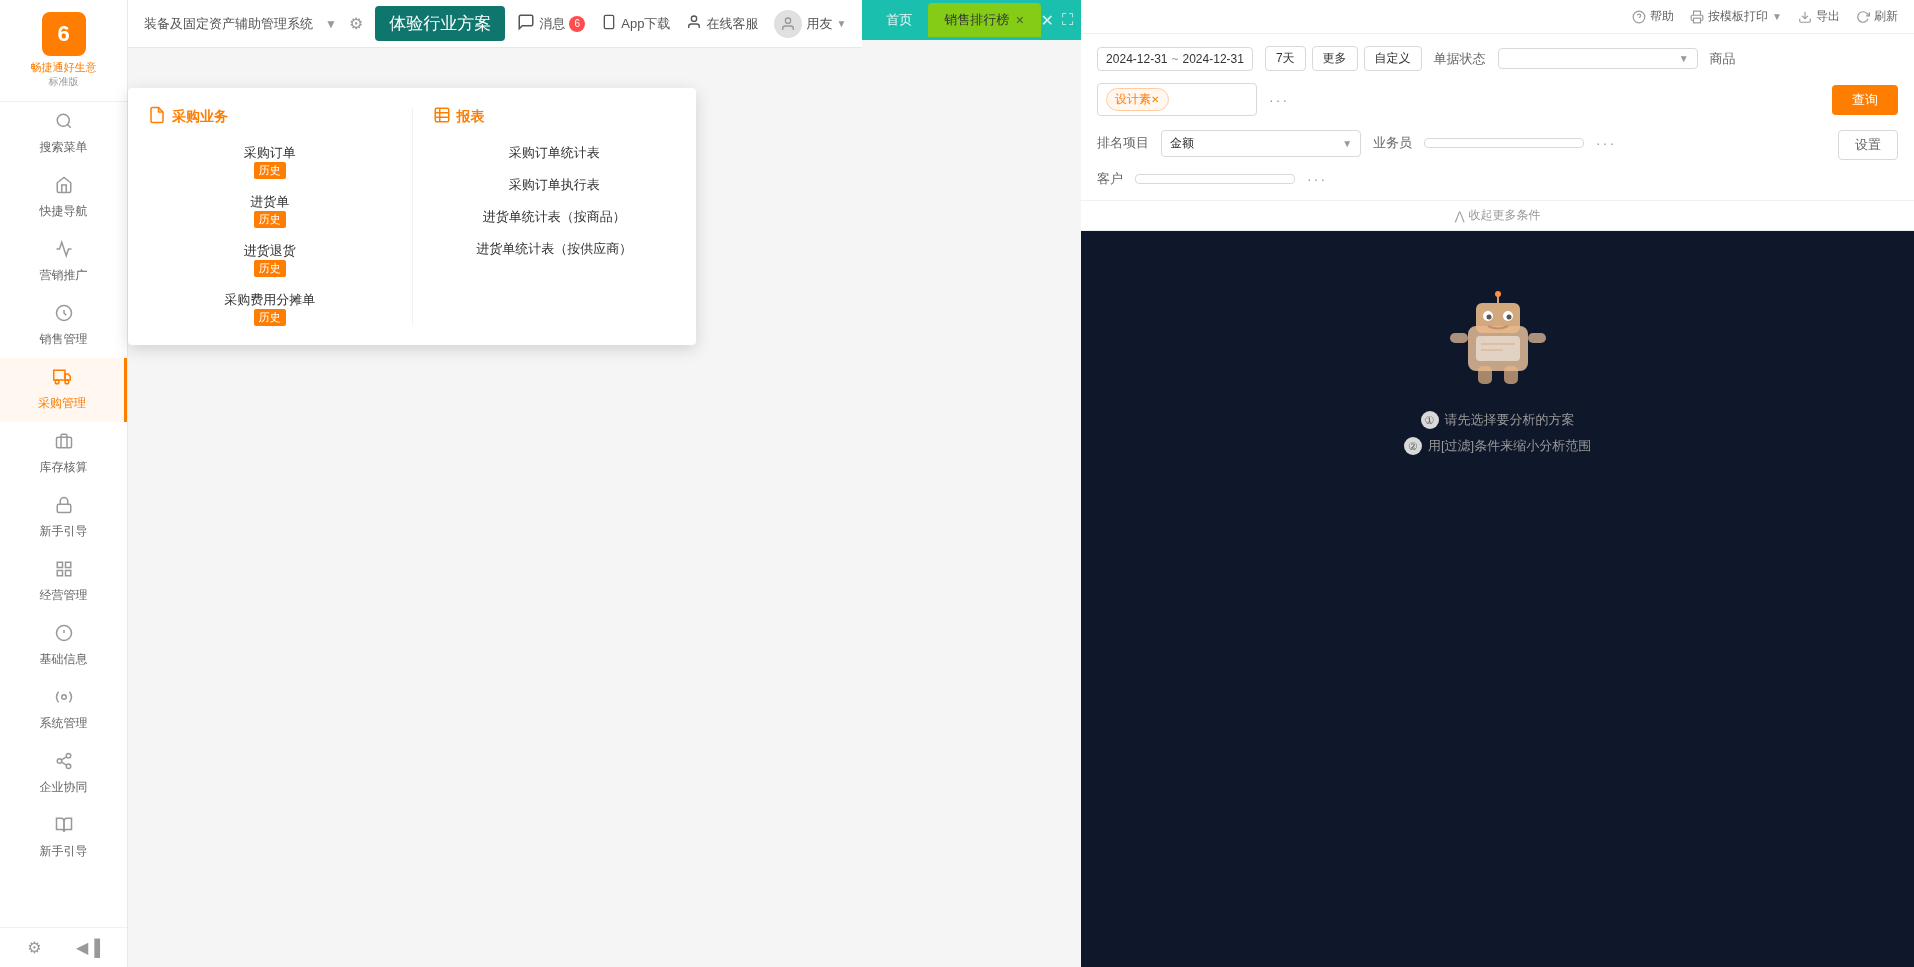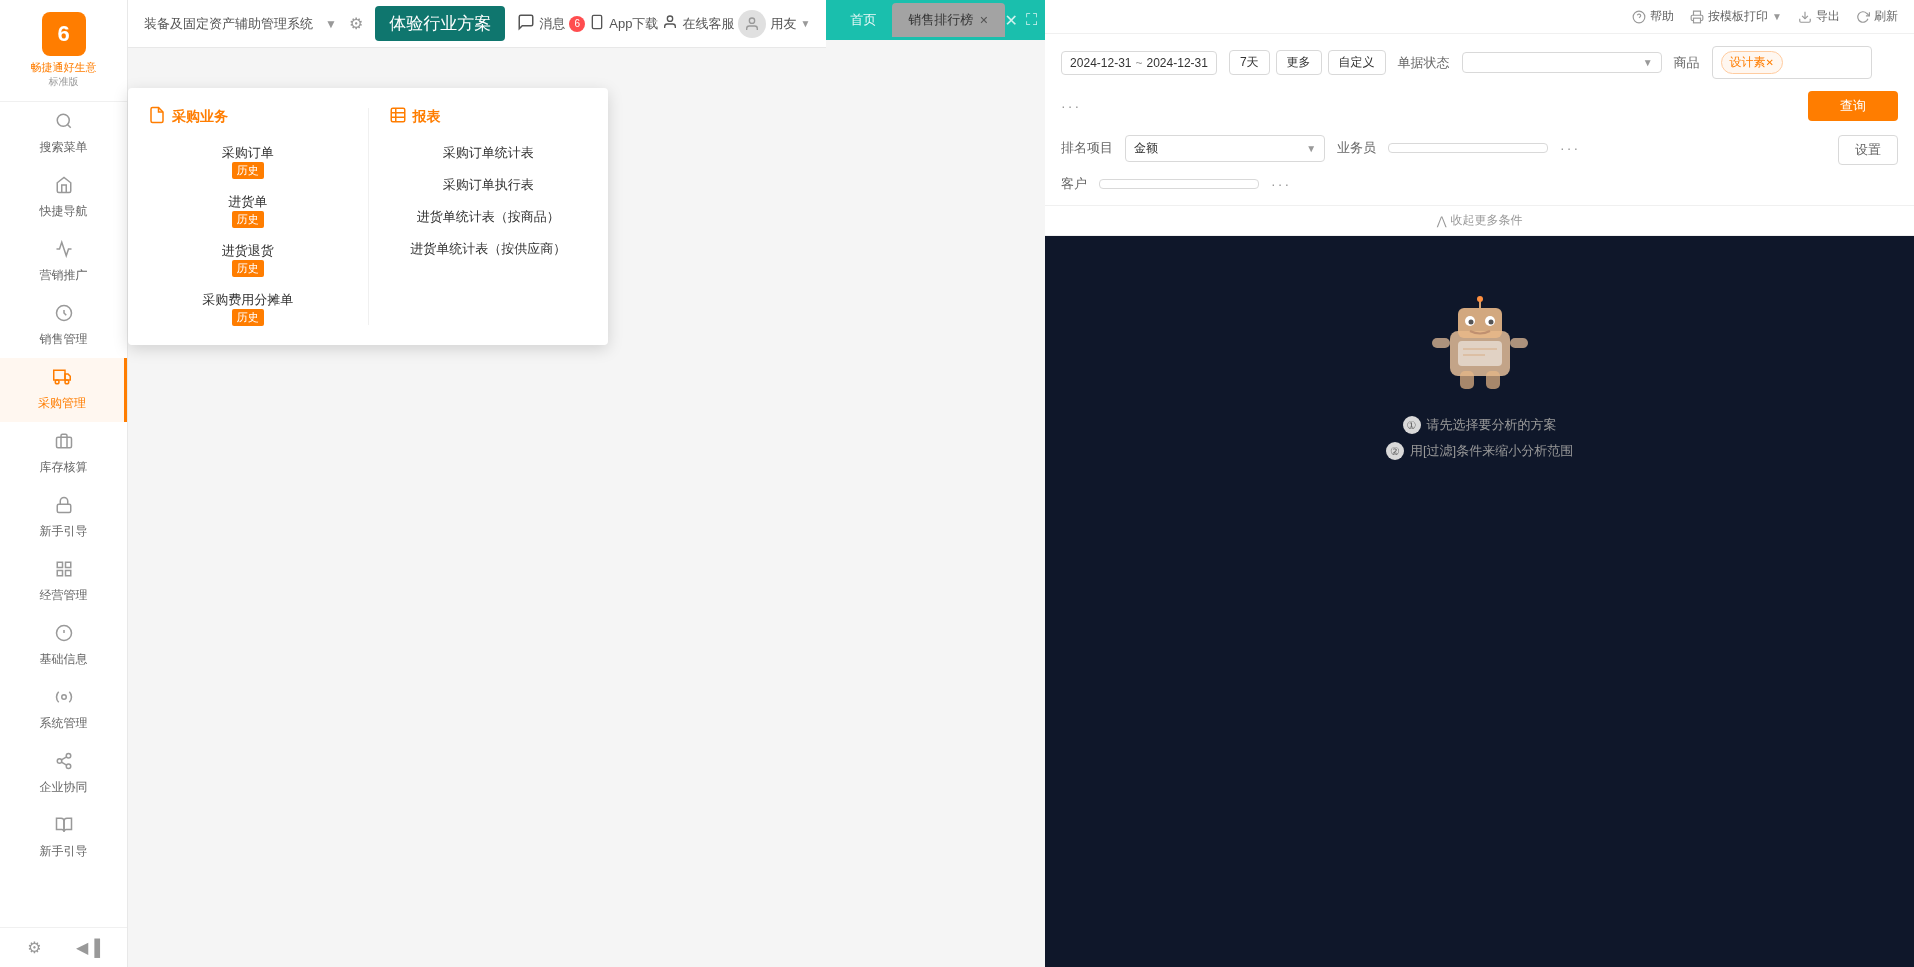--- a/index.html
+++ b/index.html
@@ -24,63 +24,63 @@
     .sidebar-footer-btn { color: #999; cursor: pointer; font-size: 16px; }
 
     
     .main { flex: 1; display: flex; flex-direction: row; overflow: hidden; }
 
     
     .header { height: 48px; background: #fff; border-bottom: 1px solid #e8e8e8; display: flex; align-items: center; padding: 0 16px; gap: 12px; }
     .header-breadcrumb { font-size: 13px; color: #555; }
     .header-settings-icon { color: #999; cursor: pointer; font-size: 16px; }
     .header-industry-btn { background: #0f766e; color: white; border: none; border-radius: 4px; padding: 6px 14px; font-size: 17px; cursor: pointer; font-family: inherit; }
-    .header-right { display: flex; align-items: center; gap: 4px; margin-left: auto; }
+    .header-right { display: flex; align-items: center; gap: 16px; margin-left: auto; }
     .header-right-item { display: flex; align-items: center; gap: 4px; color: #555; cursor: pointer; font-size: 13px; }
     .header-right-item .badge { background: #ff4d4f; color: white; border-radius: 50%; width: 16px; height: 16px; font-size: 10px; display: flex; align-items: center; justify-content: center; }
     .header-dropdown { display: flex; align-items: center; gap: 4px; }
     .header-avatar { width: 28px; height: 28px; border-radius: 50%; background: #e0e0e0; display: flex; align-items: center; justify-content: center; color: #999; font-size: 14px; }
 
     
     .tab-bar { height: 40px; background: #1abfad; display: flex; align-items: center; padding: 0 8px; gap: 0; }
     .tab { display: flex; align-items: center; gap: 6px; padding: 8px 16px; color: white; font-size: 13px; cursor: pointer; border-radius: 4px 4px 0 0; }
-    .tab.active { background: #a3a3a3; color: #333; }
+    .tab.active { background: #84cc16; color: #333; }
     .tab.inactive { color: rgba(255,255,255,0.9); }
     .tab-close { font-size: 11px; cursor: pointer; opacity: 0.7; }
     .tab-bar-actions { margin-left: auto; display: flex; gap: 8px; }
     .tab-bar-icon { color: white; cursor: pointer; font-size: 16px; opacity: 0.8; }
 
     
     .content { flex: 1; background: #0f172a; position: relative; overflow: hidden; }
 
     
     .filter-bar { background: white; padding: 12px 16px; display: flex; flex-direction: column; gap: 10px; border-bottom: 1px solid #f0f0f0; }
     .filter-row { display: flex; align-items: center; gap: 12px; flex-wrap: wrap; }
     .filter-label { color: #666; font-size: 13px; white-space: nowrap; }
     .filter-actions { margin-left: auto; display: flex; gap: 8px; }
     .filter-action-btn { display: flex; align-items: center; gap: 4px; color: #666; font-size: 12px; cursor: pointer; }
-    .query-btn { background: #ff7d00; color: white; border: none; border-radius: 4px; padding: 6px 32px; font-size: 13px; cursor: pointer; font-family: inherit; }
+    .query-btn { background: #ff7d00; color: white; border: none; border-radius: 4px; padding: 6px 20px; font-size: 13px; cursor: pointer; font-family: inherit; }
     .set-btn { background: white; color: #666; border: 1px solid #d9d9d9; border-radius: 4px; padding: 5px 16px; font-size: 13px; cursor: pointer; font-family: inherit; margin-top: 4px; }
 
     .date-range { display: flex; align-items: center; gap: 4px; border: 1px solid #d9d9d9; border-radius: 4px; padding: 4px 8px; font-size: 12px; color: #333; background: white; cursor: pointer; }
     .date-range-sep { color: #999; }
 
     .filter-tag-group { display: flex; gap: 6px; }
     .filter-tag { display: flex; align-items: center; gap: 4px; border: 1px solid #d9d9d9; border-radius: 4px; padding: 3px 10px; font-size: 12px; color: #333; cursor: pointer; background: white; }
 
     .select-field { display: flex; align-items: center; gap: 4px; border: 1px solid #d9d9d9; border-radius: 4px; padding: 4px 8px; font-size: 12px; color: #333; background: white; cursor: pointer; min-width: 120px; }
     .select-chevron { color: #999; font-size: 10px; }
 
     .tag-chip { display: inline-flex; align-items: center; background: #fff7f0; border: 1px solid #ffcca0; border-radius: 12px; padding: 2px 8px; font-size: 12px; color: #ff7d00; }
     .tag-chip-close { cursor: pointer; font-size: 10px; }
 
     .more-dots { color: #999; cursor: pointer; font-size: 14px; letter-spacing: 2px; }
 
     .collapse-bar { display: flex; align-items: center; justify-content: center; gap: 4px; padding: 6px; color: #999; font-size: 12px; cursor: pointer; background: white; border-bottom: 1px solid #f0f0f0; }
-    .dropdown-menu { position: absolute; top: 88px; left: 128px; background: white; box-shadow: 0 4px 16px rgba(0,0,0,0.15); border-radius: 4px; z-index: 200; width: 480px; display: flex; padding: 12px 0; }
+    .dropdown-menu { position: absolute; top: 88px; left: 128px; background: white; box-shadow: 0 4px 16px rgba(0,0,0,0.15); border-radius: 4px; z-index: 200; width: 568px; display: flex; padding: 12px 0; }
     .dropdown-section { flex: 1; padding: 0 12px; }
     .dropdown-section-title { display: flex; align-items: center; gap: 6px; color: #ff7d00; font-size: 14px; font-weight: bold; padding: 6px 8px 10px; }
     .dropdown-item { display: flex; align-items: center; justify-content: space-between; padding: 7px 8px; color: #333; font-size: 13px; cursor: pointer; border-radius: 4px; flex-direction: column; }
     .history-badge { background: #ff7d00; color: white; border-radius: 2px; padding: 1px 5px; font-size: 11px; }
     .dropdown-divider { width: 1px; background: #f0f0f0; margin: 8px 0; }
     .empty-hint { color: #999; font-size: 13px; line-height: 2; display: flex; align-items: center; gap: 6px; justify-content: center; }
     .hint-num { display: inline-flex; width: 18px; height: 18px; background: #d9d9d9; border-radius: 50%; align-items: center; justify-content: center; font-size: 11px; color: #666; }
   </style>
 </head>
 <body>

